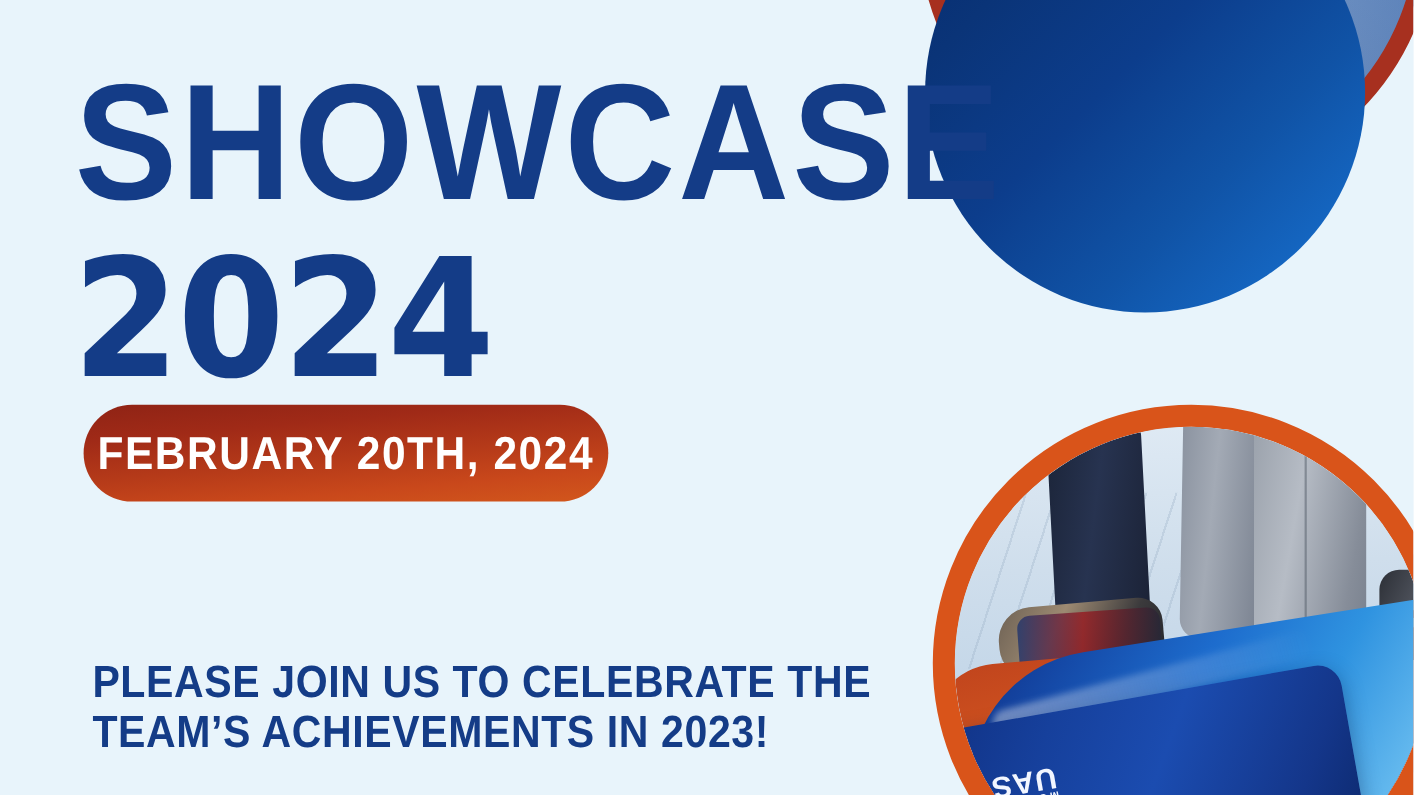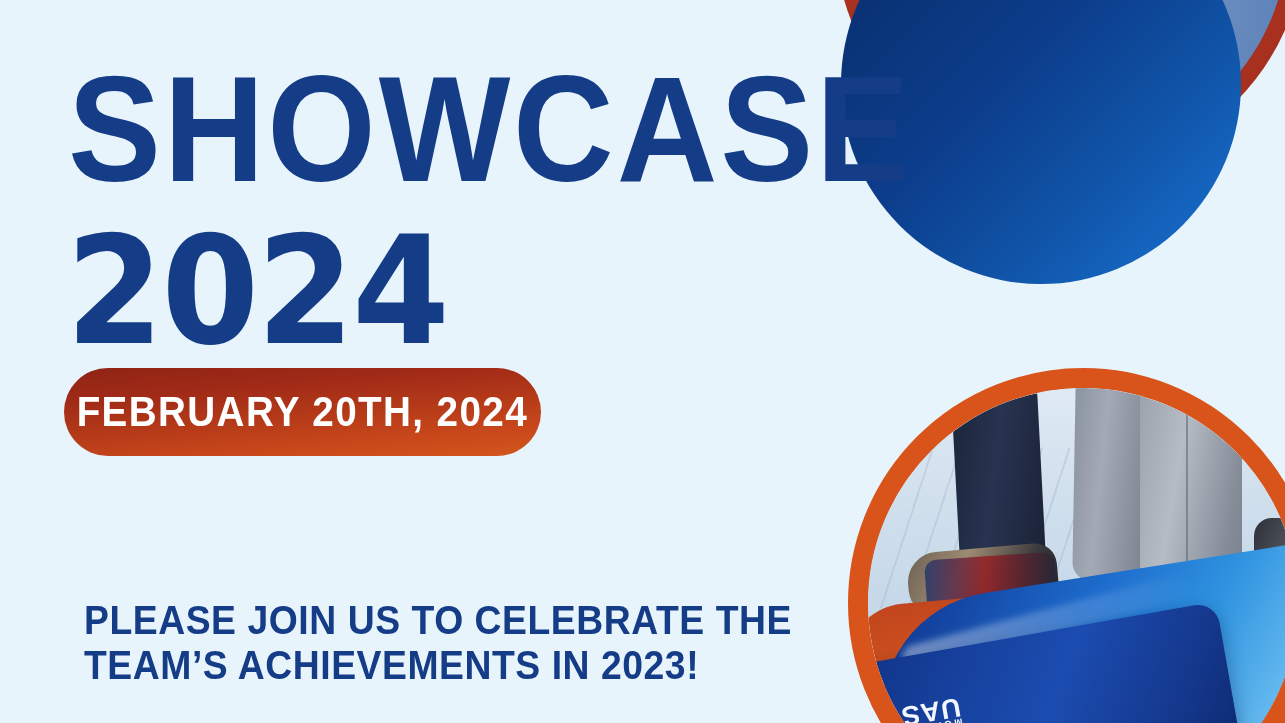--- a/index.html
+++ b/index.html
@@ -186,21 +186,21 @@
     font-size:136px;
     line-height:1;
     letter-spacing:-2px;
     transform:scale(1.03, 1.10);
     transform-origin:left top;
     white-space:nowrap;
   }
 
   .date-badge {
     position:absolute;
-    left:64px; top:368px;
+    left:76px; top:368px;
     width:477px; height:88px;
     border-radius:44px;
     background:linear-gradient(175deg,
       #8f2315 0%, #a02a17 26%, #b53a19 54%, #c9481b 78%, #d2571c 100%);
     display:flex; align-items:center; justify-content:center;
   }
   .date-badge-text {
     color:#ffffff;
     font-family:"Liberation Sans Narrow","Liberation Sans", sans-serif;
     font-weight:700;

